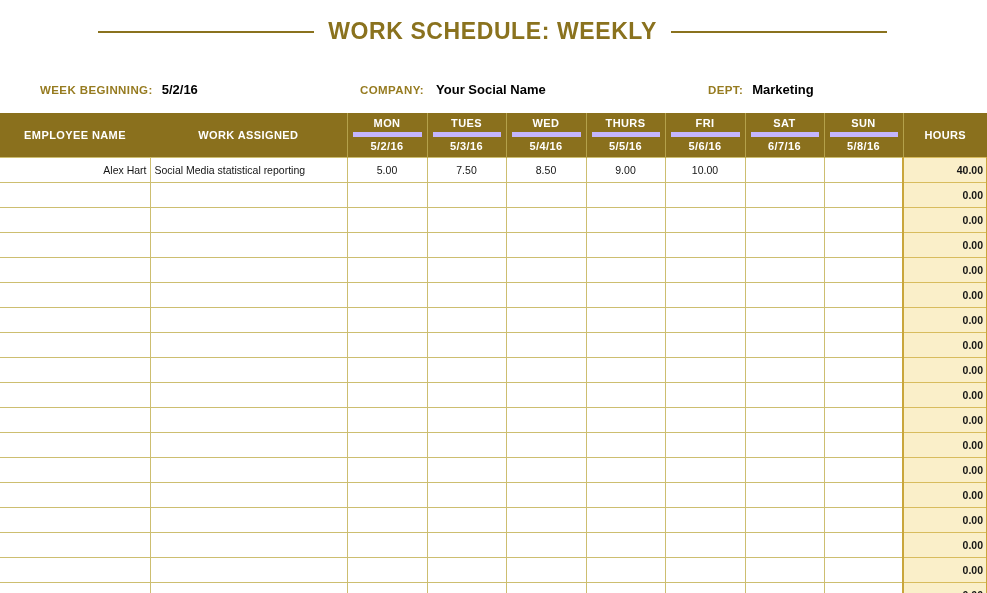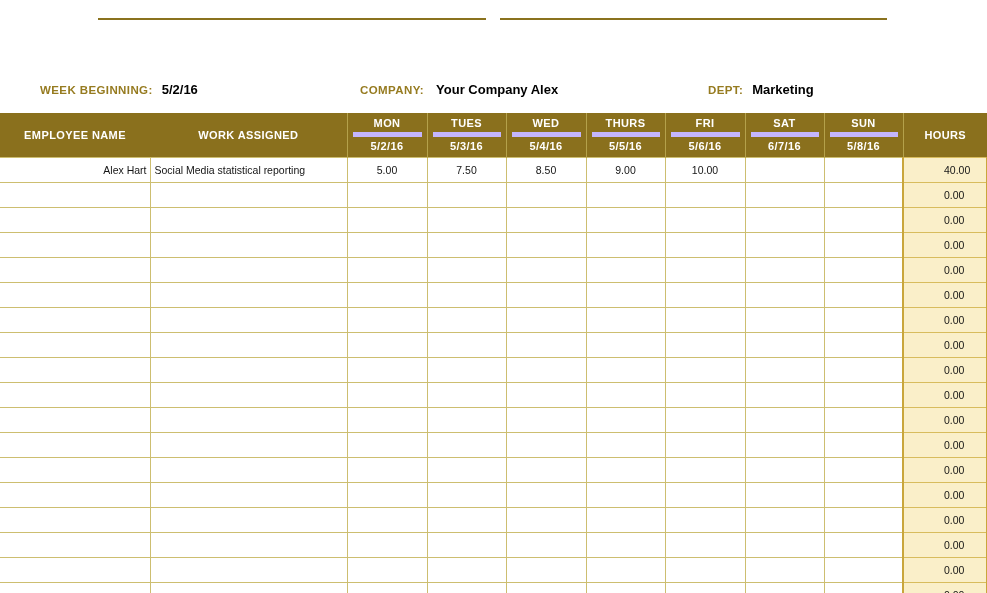--- a/index.html
+++ b/index.html
@@ -58,38 +58,39 @@
   }
   td.cell-emp  { border-left:none; padding-left:7px; text-align:right; }
   td.cell-work { text-align:left; padding-left:4px; }
   td.cell-day  { text-align:center; }
   td.cell-hours {
     background:#FAEFC9;
     border-left:2px solid #C9A63C;
     border-right:2px solid #C9A63C;
     border-top:1px solid #D8BC5D;
     border-bottom:1px solid #D8BC5D;
-    text-align:left; font-weight:400;padding-left:40px;
+    text-align:right; font-weight:700;padding-left:40px;
   }
 </style>
 </head>
 <body>
 
 <header class="title-block">
   <span class="title-line"></span>
+  <h1 class="title">WORK SCHEDULE: WEEKLY</h1>
   <span class="title-line"></span>
 </header>
 
 <div class="info-group week">
   <span class="info-label">WEEK BEGINNING:</span>
   <span class="info-value">5/2/16</span>
 </div>
 <div class="info-group company">
   <span class="info-label">COMPANY:</span>
-  <span class="info-value">Your Company Alex</span>
+  <span class="info-value">Your Social Name</span>
 </div>
 <div class="info-group dept">
   <span class="info-label">DEPT:</span>
   <span class="info-value">Marketing</span>
 </div>
 
 <table class="schedule">
   <colgroup>
     <col style="width:150px">
       <col style="width:197px">

